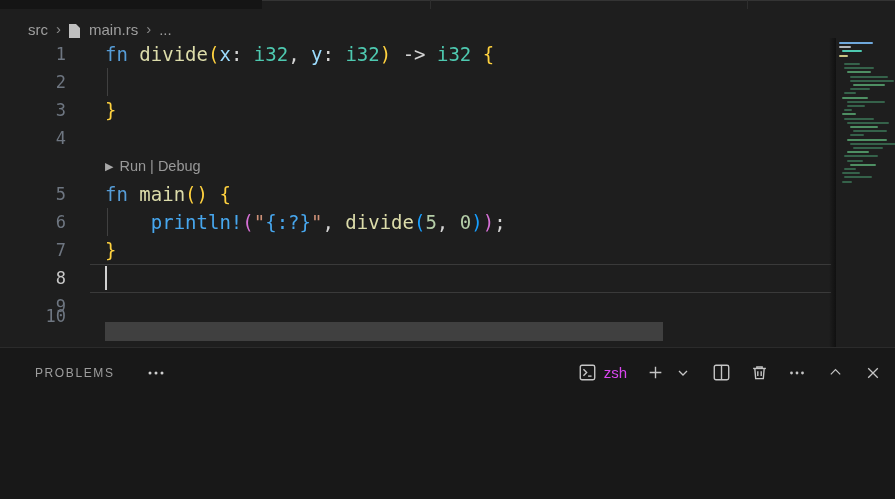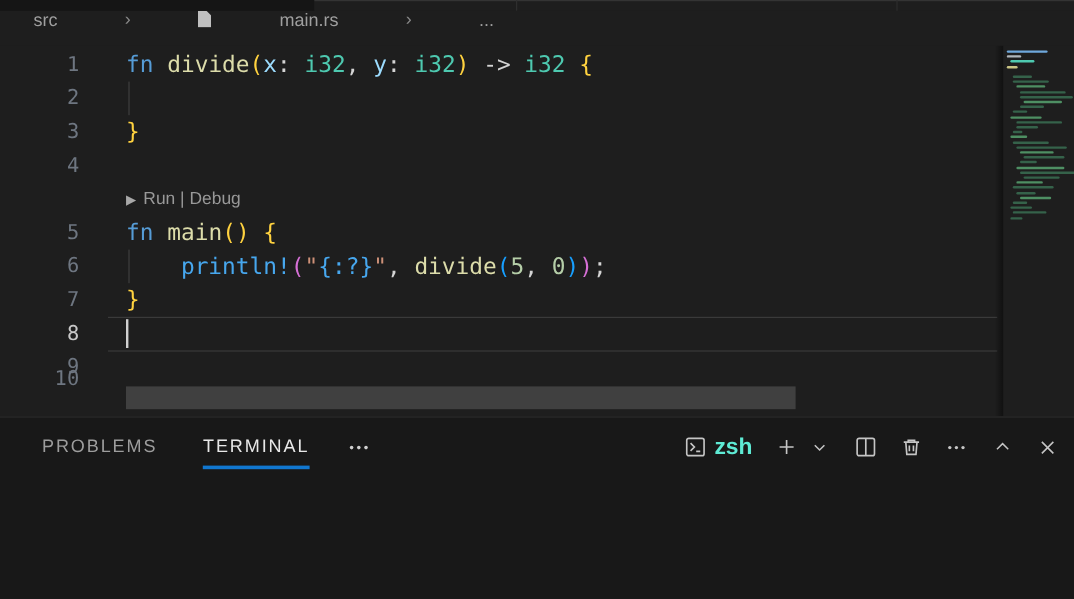--- a/index.html
+++ b/index.html
@@ -7,22 +7,22 @@
        font-family:"Liberation Sans",sans-serif;-webkit-font-smoothing:antialiased;}
 
   
   .tabstrip{position:absolute;top:0;left:0;right:0;height:9px;background:#1e1e1e;}
   .tabstrip .active-sliver{position:absolute;left:0;top:0;width:262px;height:9px;background:#151515;}
   .tabstrip .rest{position:absolute;left:262px;right:0;top:0;height:9px;background:#1e1e1e;border-top:1px solid #343434;box-sizing:border-box;}
   .tab-sep{position:absolute;top:0;width:1px;height:9px;background:#2e2e2e;}
   .tab-sep.s1{left:430px}.tab-sep.s2{left:747px}
 
   
-  .breadcrumb{position:absolute;top:9px;left:0;right:0;height:29px;display:flex;align-items:flex-start;
-              padding-left:28px;color:#9f9f9f;font-size:15px;background:#1e1e1e;gap:48px;}
+  .breadcrumb{position:absolute;top:9px;left:0;right:0;height:29px;display:flex;align-items:flex-end;
+              padding-left:28px;color:#9f9f9f;font-size:15px;background:#1e1e1e;}
   .breadcrumb .bc-sep{margin:0 8px;color:#8a8a8a;font-size:15px;transform:translateY(-1px);}
   .file-icon{display:inline-block;width:11px;height:14px;background:#c0c0c0;margin-right:9px;
              clip-path:polygon(0 0,7px 0,11px 4px,11px 14px,0 14px);}
   .bc-item{cursor:default;}
 
   
   .editor{position:absolute;top:38px;left:0;right:0;height:309px;background:#1e1e1e;overflow:hidden;}
   .code-row{position:absolute;left:0;right:59px;height:28px;white-space:pre;
             font-family:"DejaVu Sans Mono","DejaVu Sans",monospace;font-size:19px;line-height:28px;color:#d4d4d4;}
   .num{position:absolute;left:0;top:0;width:66px;text-align:right;color:#6e7681;font-size:17px;line-height:28px;}
@@ -38,28 +38,28 @@
   .minimap{position:absolute;top:0;right:0;width:59px;height:309px;}
   .mm-row{position:absolute;height:2px;border-radius:1px;}
   .mm-shadow{position:absolute;top:0;right:59px;width:7px;height:309px;
              background:linear-gradient(to left,rgba(0,0,0,0.45),rgba(0,0,0,0));}
 
   
   .panel{position:absolute;top:347px;left:0;right:0;height:152px;background:#181818;border-top:1px solid #2b2b2b;box-sizing:border-box;}
   .panel-header{display:flex;align-items:center;height:49px;padding:0 12px 0 16px;}
   .panel-tabs{display:flex;align-items:center;height:100%;}
   .panel-tab{display:flex;align-items:center;height:100%;padding:0 19px;cursor:pointer;}
-  .panel-tab .tab-label{font-size:15px;letter-spacing:1.6px;color:#9d9d9d;padding-bottom:7px;border-bottom:3px solid transparent;margin-top:10px;}
+  .panel-tab .tab-label{font-size:12px;letter-spacing:1.6px;color:#9d9d9d;padding-bottom:7px;border-bottom:3px solid transparent;margin-top:10px;}
   .panel-tab.active .tab-label{color:#e8e8e8;border-bottom-color:#1177cf;}
   .tabs-overflow{margin-left:12px;display:flex;align-items:center;color:#cfcfcf;}
   .panel-actions{margin-left:auto;display:flex;align-items:center;gap:18px;}
   .action-group{display:flex;align-items:center;gap:8px;}
   .icon-btn{display:flex;align-items:center;justify-content:center;width:20px;height:20px;cursor:pointer;}
   .icon-btn svg{stroke:#c5c5c5;fill:none;stroke-width:1.3;}
-  .shell-label{color:#5eead4;font-size:19px;margin-left:-2px;font-weight:bold;}
+  .shell-label{color:#d946ef;font-size:15px;margin-left:-2px;}
 </style>
 </head>
 <body>
 
 <div class="tabstrip">
   <div class="active-sliver"></div>
   <div class="rest"></div>
   <div class="tab-sep s1"></div>
   <div class="tab-sep s2"></div>
 </div>
@@ -130,23 +130,20 @@
       <div class="mm-row" style="top: 142.6px; left: 6px; width: 10px; background: rgb(53, 98, 74);"></div>
     </div>
 </div>
 
 <div class="panel">
   <div class="panel-header">
     <div class="panel-tabs" id="panel-tabs">
         <div class="panel-tab">
           <span class="tab-label">PROBLEMS</span>
         </div>
-        <div class="panel-tab active">
-          <span class="tab-label">TERMINAL</span>
-        </div>
       </div>
     <div class="tabs-overflow icon-btn">
       <svg width="20" height="16" viewBox="0 0 20 16">
           <circle cx="4" cy="8" r="1.5" fill="#cfcfcf" stroke="none"></circle>
           <circle cx="10" cy="8" r="1.5" fill="#cfcfcf" stroke="none"></circle>
           <circle cx="16" cy="8" r="1.5" fill="#cfcfcf" stroke="none"></circle>
         </svg>
     </div>
     <div class="panel-actions">
       <div class="action-group">

